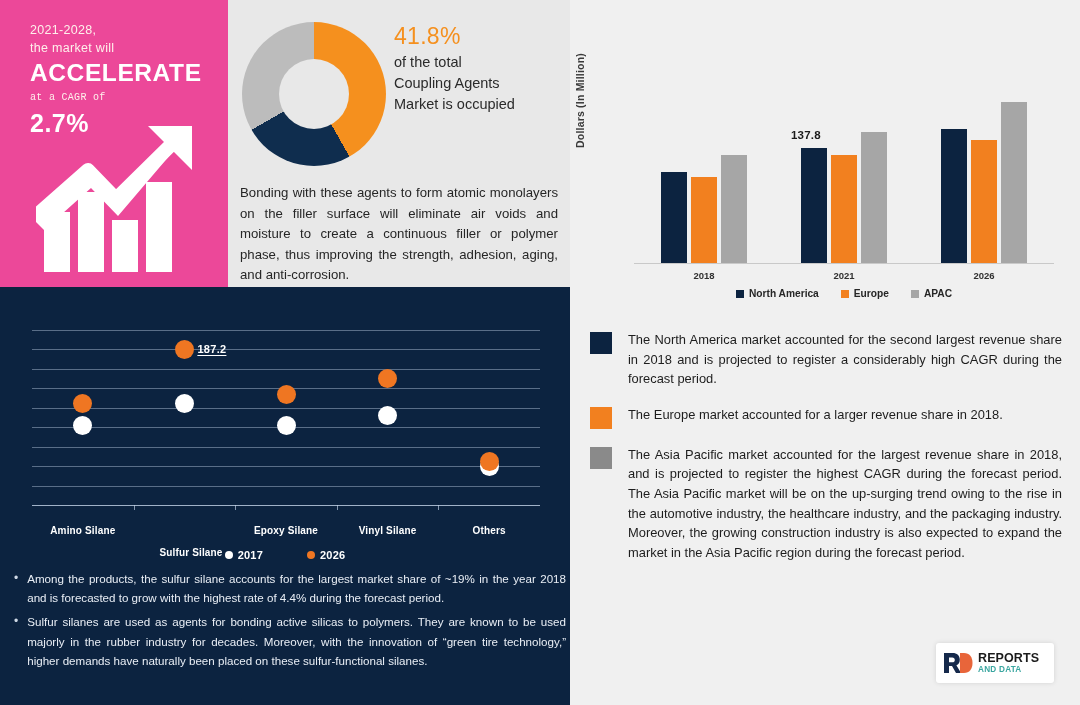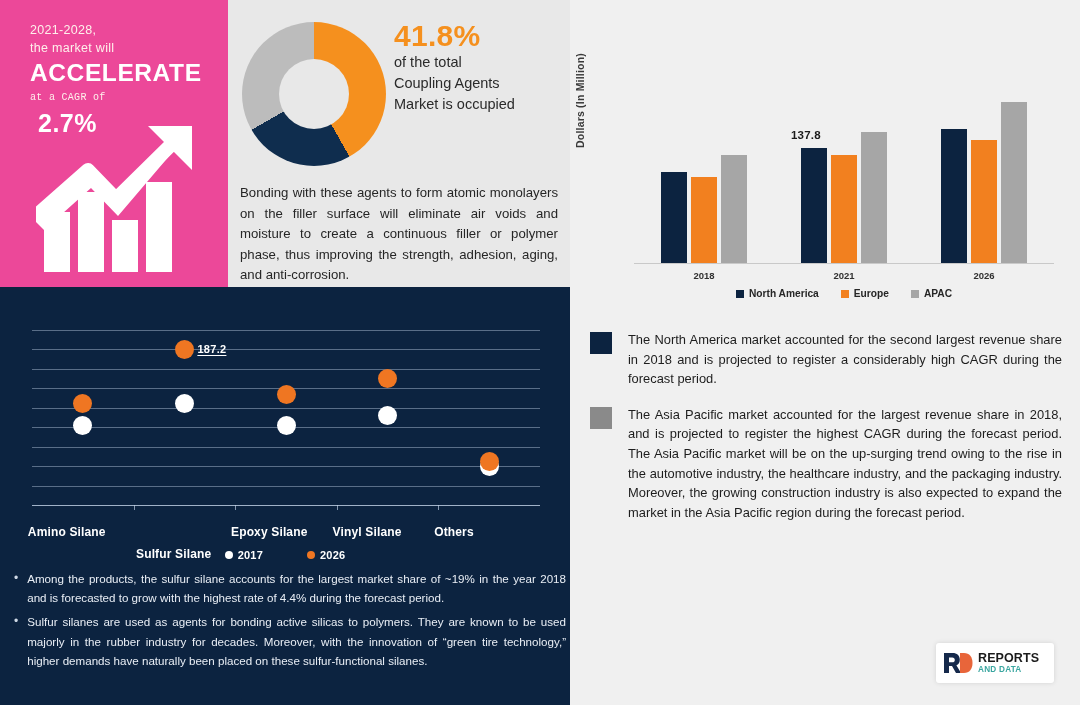--- a/index.html
+++ b/index.html
@@ -15,21 +15,21 @@
   .panel-accelerate {
     position: absolute; left: 0; top: 0; width: 228px; height: 287px;
     background: #ec4899;
     overflow: hidden;
   }
   .acc-text { position: absolute; left: 30px; top: 22px; width: 186px; text-align: left; color: #fff7ef; }
   .acc-l1 { font-size: 12.5px; letter-spacing: .3px; line-height: 17px; opacity: .96; }
   .acc-l2 { font-size: 12.5px; letter-spacing: .3px; line-height: 18px; opacity: .96; }
   .acc-big { font-size: 24.5px; font-weight: 700; letter-spacing: .6px; line-height: 31px; color:#ffffff; }
   .acc-l3 { font-size: 10px; letter-spacing: .3px; line-height: 20px; opacity: .96; font-family: Liberation Mono, monospace; }
-  .acc-pct { font-size: 25px; font-weight: 700; letter-spacing: .5px; line-height: 30px; color:#ffffff;margin-left:8px; }
+  .acc-pct { font-size: 25px; font-weight: 700; letter-spacing: .5px; line-height: 30px; color:#ffffff; }
   .acc-graphic { position: absolute; left: 36px; top: 120px; width: 178px; height: 160px; }
 
   
   .panel-liquid {
     position: absolute; left: 228px; top: 0; width: 342px; height: 287px;
     background: #e8e8e8;
   }
   .donut-wrap { position: absolute; left: 14px; top: 22px; width: 144px; height: 144px; }
   .donut {
     width: 144px; height: 144px; border-radius: 50%;
@@ -38,21 +38,21 @@
       #0f2d4e 150.5deg 240deg,
       #bcbcbc 240deg 360deg);
     position: relative;
   }
   .donut::after {
     content:""; position:absolute; left:50%; top:50%;
     width:70px; height:70px; margin:-35px 0 0 -35px;
     border-radius:50%; background:#e8e8e8;
   }
   .liquid-head { position: absolute; left: 166px; top: 20px; width: 168px; }
-  .pct-big { font-size: 30px; color: #f5901e; font-weight: 700; line-height: 32px; letter-spacing: .3px; }
+  .pct-big { font-size: 23px; color: #f5901e; font-weight: 400; line-height: 32px; letter-spacing: .3px; }
   .pct-sub { font-size: 14.5px; color: #2a2a2a; line-height: 21px; }
   .liquid-para {
     position: absolute; left: 12px; top: 183px; width: 318px;
     font-size: 13.2px; line-height: 20.5px; color: #262626;
     text-align: justify;
   }
 
   
   .panel-dot {
     position: absolute; left: 0; top: 287px; width: 570px; height: 418px;
@@ -64,22 +64,22 @@
   .tickmark { position: absolute; top: 175px; width: 1px; height: 5px; background: rgba(200,215,235,.65); }
   .dot { position: absolute; width: 19px; height: 19px; border-radius: 50%; }
   .dot.d2017 { background: #ffffff; }
   .dot.d2026 { background: #ef7622; }
   .dot-value {
     position: absolute; color: #ffffff; font-size: 11px; font-weight: 700;
     letter-spacing: .3px; text-decoration: underline; text-underline-offset: 2px;
   }
   .dot-xlabels { position: absolute; left: 32px; top: 238px; width: 508px; height: 16px; }
   .dot-xlabel {
-    position: absolute; width: 110px; text-align: left;
-    font-size: 12px; font-weight: 700; color: #ffffff; letter-spacing: .15px;
+    position: absolute; width: 110px; text-align: center;
+    font-size: 10px; font-weight: 700; color: #ffffff; letter-spacing: .15px;
   }
   .dot-legend {
     position: absolute; left: 0; top: 262px; width: 570px;
     display: flex; justify-content: center; gap: 44px; align-items: center;
   }
   .dl-item { display: flex; align-items: center; gap: 5px; }
   .dl-sw { width: 8px; height: 8px; border-radius: 50%; }
   .dl-lab { font-size: 11px; color: #ffffff; font-weight: 600; letter-spacing:.2px; }
   .dot-bullets { position: absolute; left: 14px; top: 282px; width: 552px; }
   .dot-bullet { display: flex; gap: 9px; margin-bottom: 5px; }
@@ -265,20 +265,24 @@
           </div>
         </div>
     </div>
 
     <div class="region-notes" id="region-notes">
         <div class="rnote">
           <div class="rn-sw" style="background: rgb(12, 35, 64);"></div>
           <div class="rn-text">The North America market accounted for the second largest revenue share in 2018 and is projected to register a considerably high CAGR during the forecast period.</div>
         </div>
         <div class="rnote">
+          <div class="rn-sw" style="background: rgb(242, 128, 31);"></div>
+          <div class="rn-text">The Europe market accounted for a larger revenue share in 2018.</div>
+        </div>
+        <div class="rnote">
           <div class="rn-sw" style="background: rgb(138, 138, 138);"></div>
           <div class="rn-text">The Asia Pacific market accounted for the largest revenue share in 2018, and is projected to register the highest CAGR during the forecast period. The Asia Pacific market will be on the up-surging trend owing to the rise in the automotive industry, the healthcare industry, and the packaging industry. Moreover, the growing construction industry is also expected to expand the market in the Asia Pacific region during the forecast period.</div>
         </div>
       </div>
 
     <div class="logo">
       <svg class="logo-mark" viewBox="0 0 30 24">
         <path d="M1 2 L1 22 L6 22 L6 15 L9 15 L13 22 L18 22 L13.4 14.3 C15.6 13.4 16.8 11.6 16.8 8.8 C16.8 4.6 14 2 9.6 2 Z M6 6.4 L9.2 6.4 C10.9 6.4 11.8 7.3 11.8 8.9 C11.8 10.5 10.9 11.3 9.2 11.3 L6 11.3 Z" fill="#15294b"></path>
         <path d="M17 2 L17 22 L21 22 C26.5 22 29.5 18 29.5 12 C29.5 6 26.5 2 21 2 Z" fill="#e8653a"></path>
       </svg>

